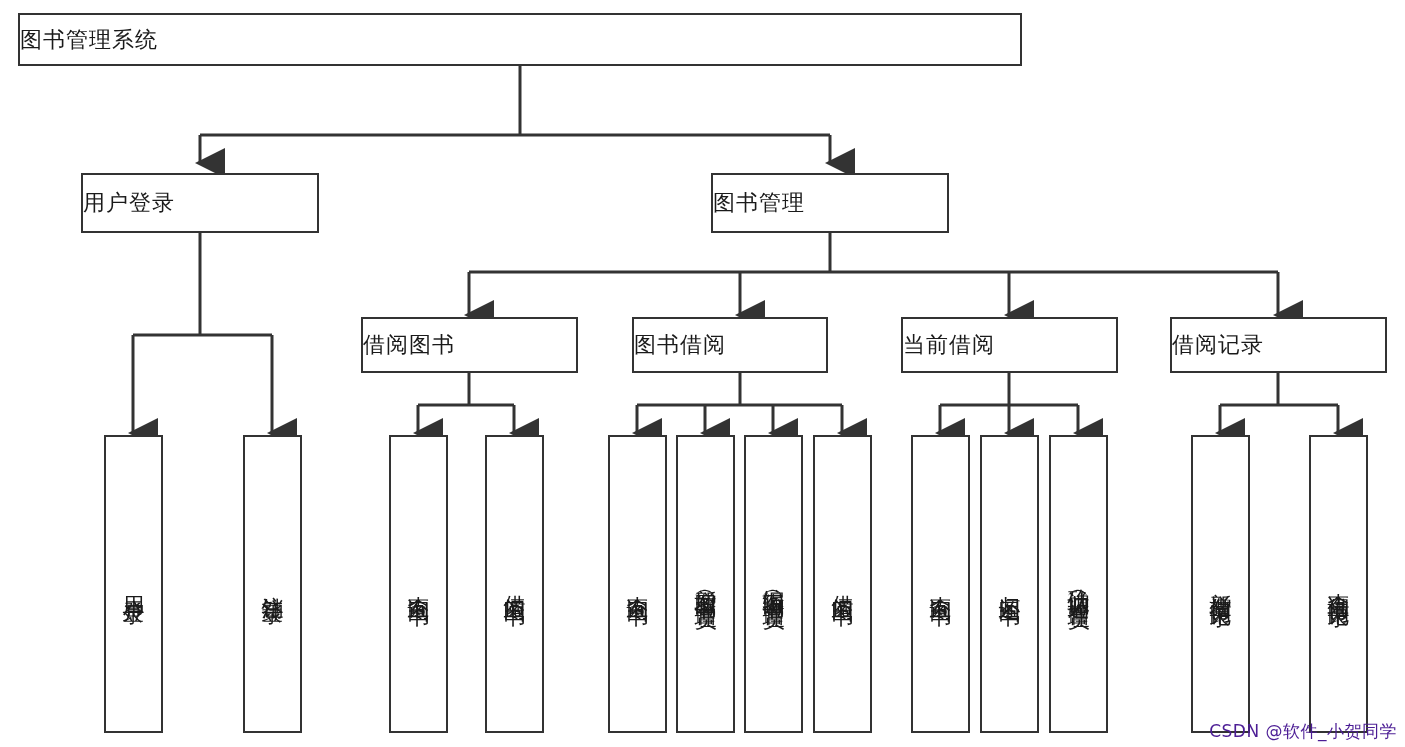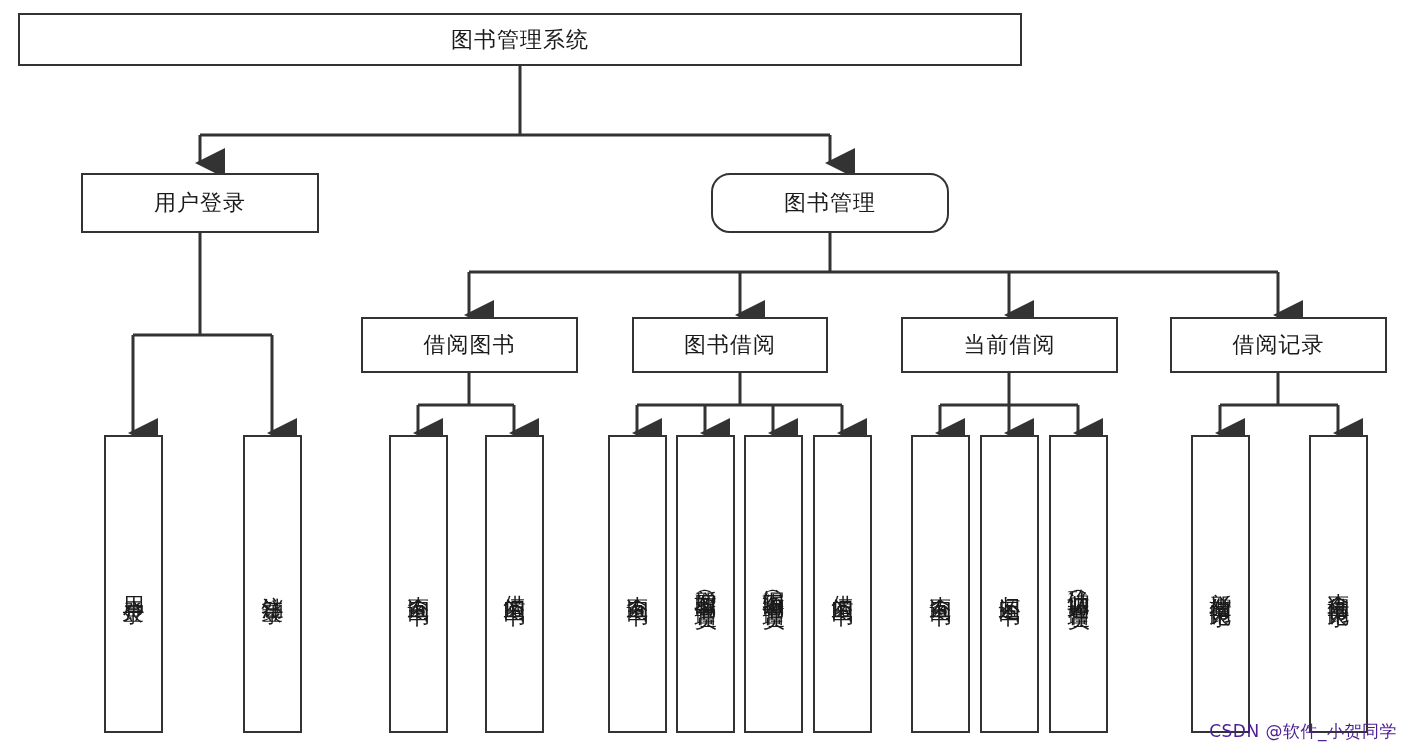--- a/index.html
+++ b/index.html
@@ -13,21 +13,21 @@
   
   #wires{position:absolute;left:0;top:0;width:1405px;height:747px;}
 
   .node{
     position:absolute;
     box-sizing:border-box;
     border:2px solid #333333;
     background:#ffffff;
     display:flex;
     align-items:center;
-    justify-content:center;
+    justify-content:flex-start;
     color:#1a1a1a;
   }
   .node.root{border-width:2px;}
   .node .label{
     font-size:22px;
     line-height:1.15;
     letter-spacing:1px;
     white-space:nowrap;
     text-align:center;
   }
@@ -114,21 +114,21 @@
     </g>
   </svg>
 
   <div class="node root" style="left:18px;top:13px;width:1004px;height:53px;">
     <span class="label">图书管理系统</span>
   </div>
 
   <div class="node" style="left:81px;top:173px;width:238px;height:60px;">
     <span class="label">用户登录</span>
   </div>
-  <div class="node" style="left:711px;top:173px;width:238px;height:60px;border-radius:19px;">
+  <div class="node" style="left:711px;top:173px;width:238px;height:60px;">
     <span class="label">图书管理</span>
   </div>
 
   <div class="node" style="left:361px;top:317px;width:217px;height:56px;">
     <span class="label">借阅图书</span>
   </div>
   <div class="node" style="left:632px;top:317px;width:196px;height:56px;">
     <span class="label">图书借阅</span>
   </div>
   <div class="node" style="left:1170px;top:317px;width:217px;height:56px;">

